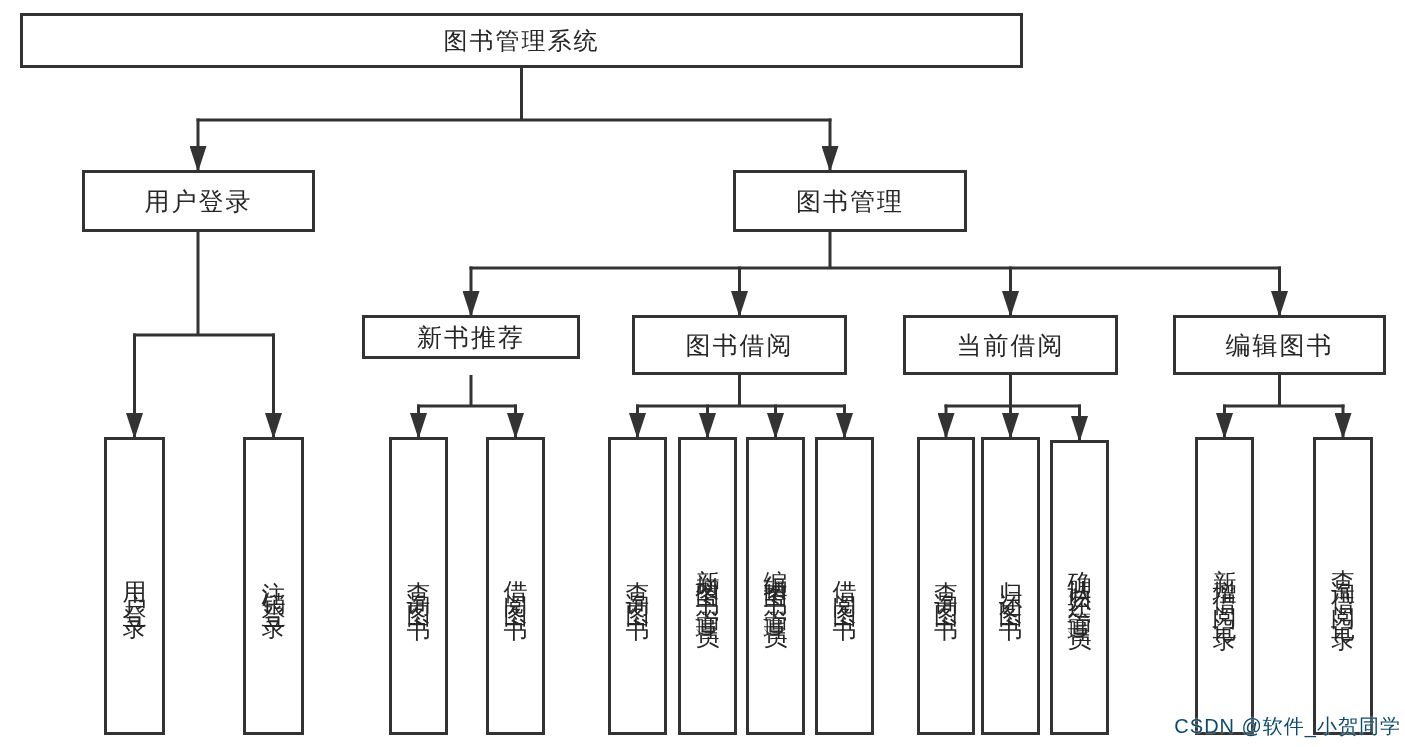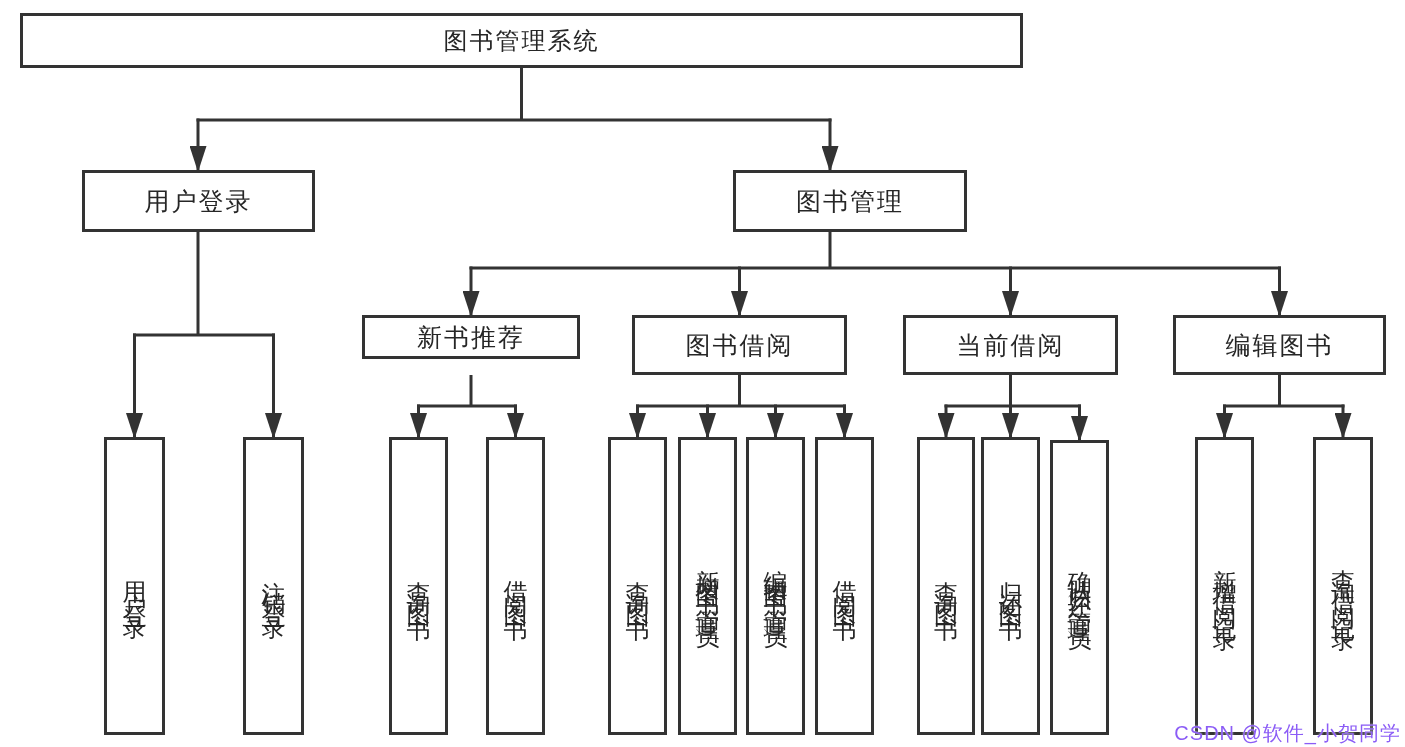--- a/index.html
+++ b/index.html
@@ -35,23 +35,23 @@
     writing-mode: vertical-rl;
     text-orientation: mixed;
     font-size: 24px;
     letter-spacing: 12px;
     line-height: 1;
   }
   .vbox.long { letter-spacing: 8px; }
   .watermark {
     position: absolute;
     right: 4px;
-    bottom: 0;
+    bottom: 7px;
     font-size: 20px;
-    color: #8b5cf6;
+    color: #0c4a6e;
     letter-spacing: 1px;
     z-index: 5;
     text-shadow: 0 0 2px #ffffff;
   }
 </style>
 </head>
 <body>
 
 <div class="canvas">
 

